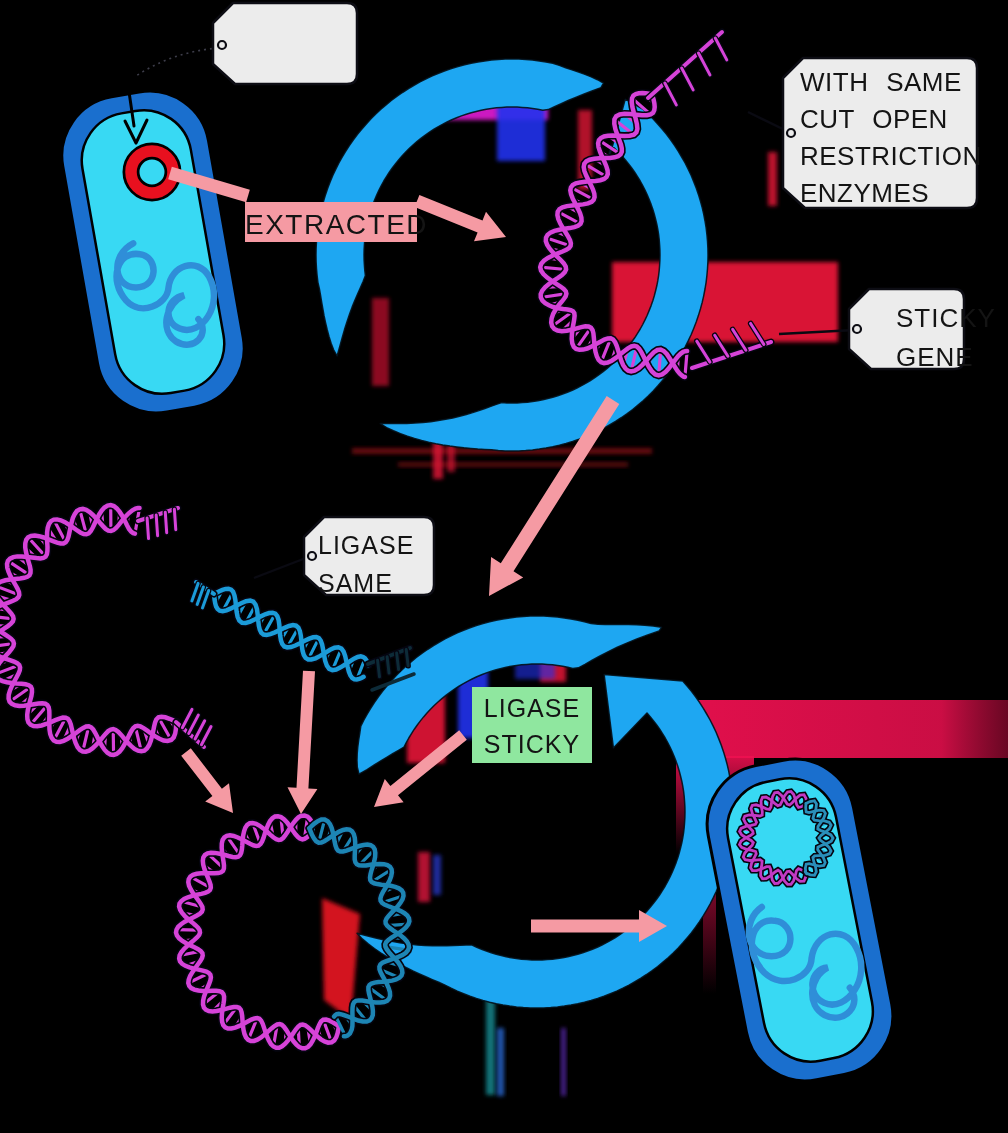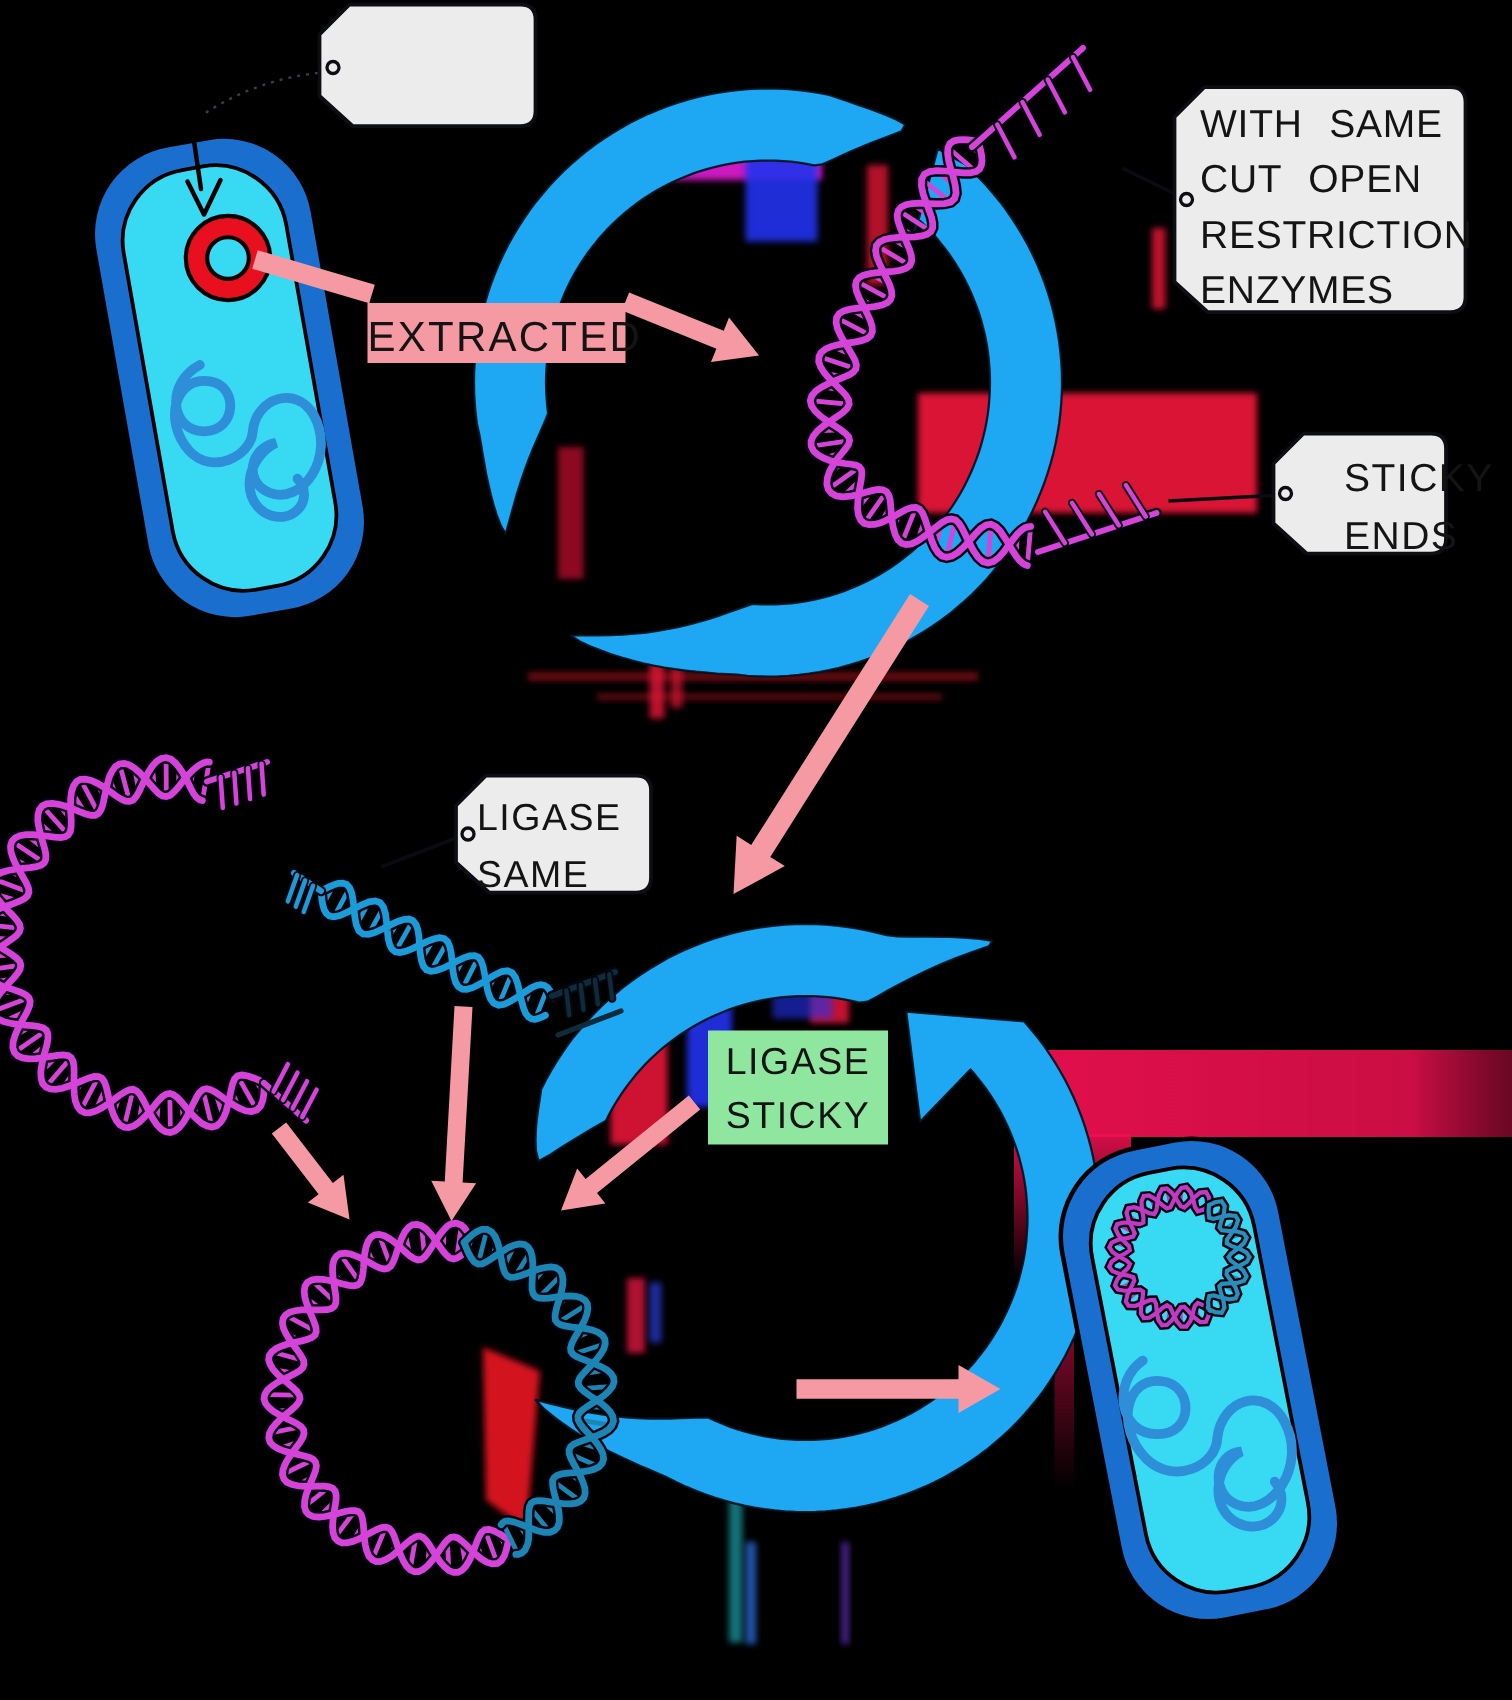--- a/index.html
+++ b/index.html
@@ -208,21 +208,21 @@
 
   <div class="txt" id="t2">
     <div>WITH SAME</div>
     <div>CUT OPEN</div>
     <div>RESTRICTION</div>
     <div>ENZYMES</div>
   </div>
 
   <div class="txt" id="t3">
     <div>STICKY</div>
-    <div>ENDS</div>
+    <div>GENE</div>
   </div>
 
   <div class="txt" id="t4">
     <div>LIGASE</div>
     <div>SAME</div>
   </div>
 
   <div class="box txt" id="extracted-box">EXTRACTED</div>
 
   <div class="box txt" id="ligase-box">

